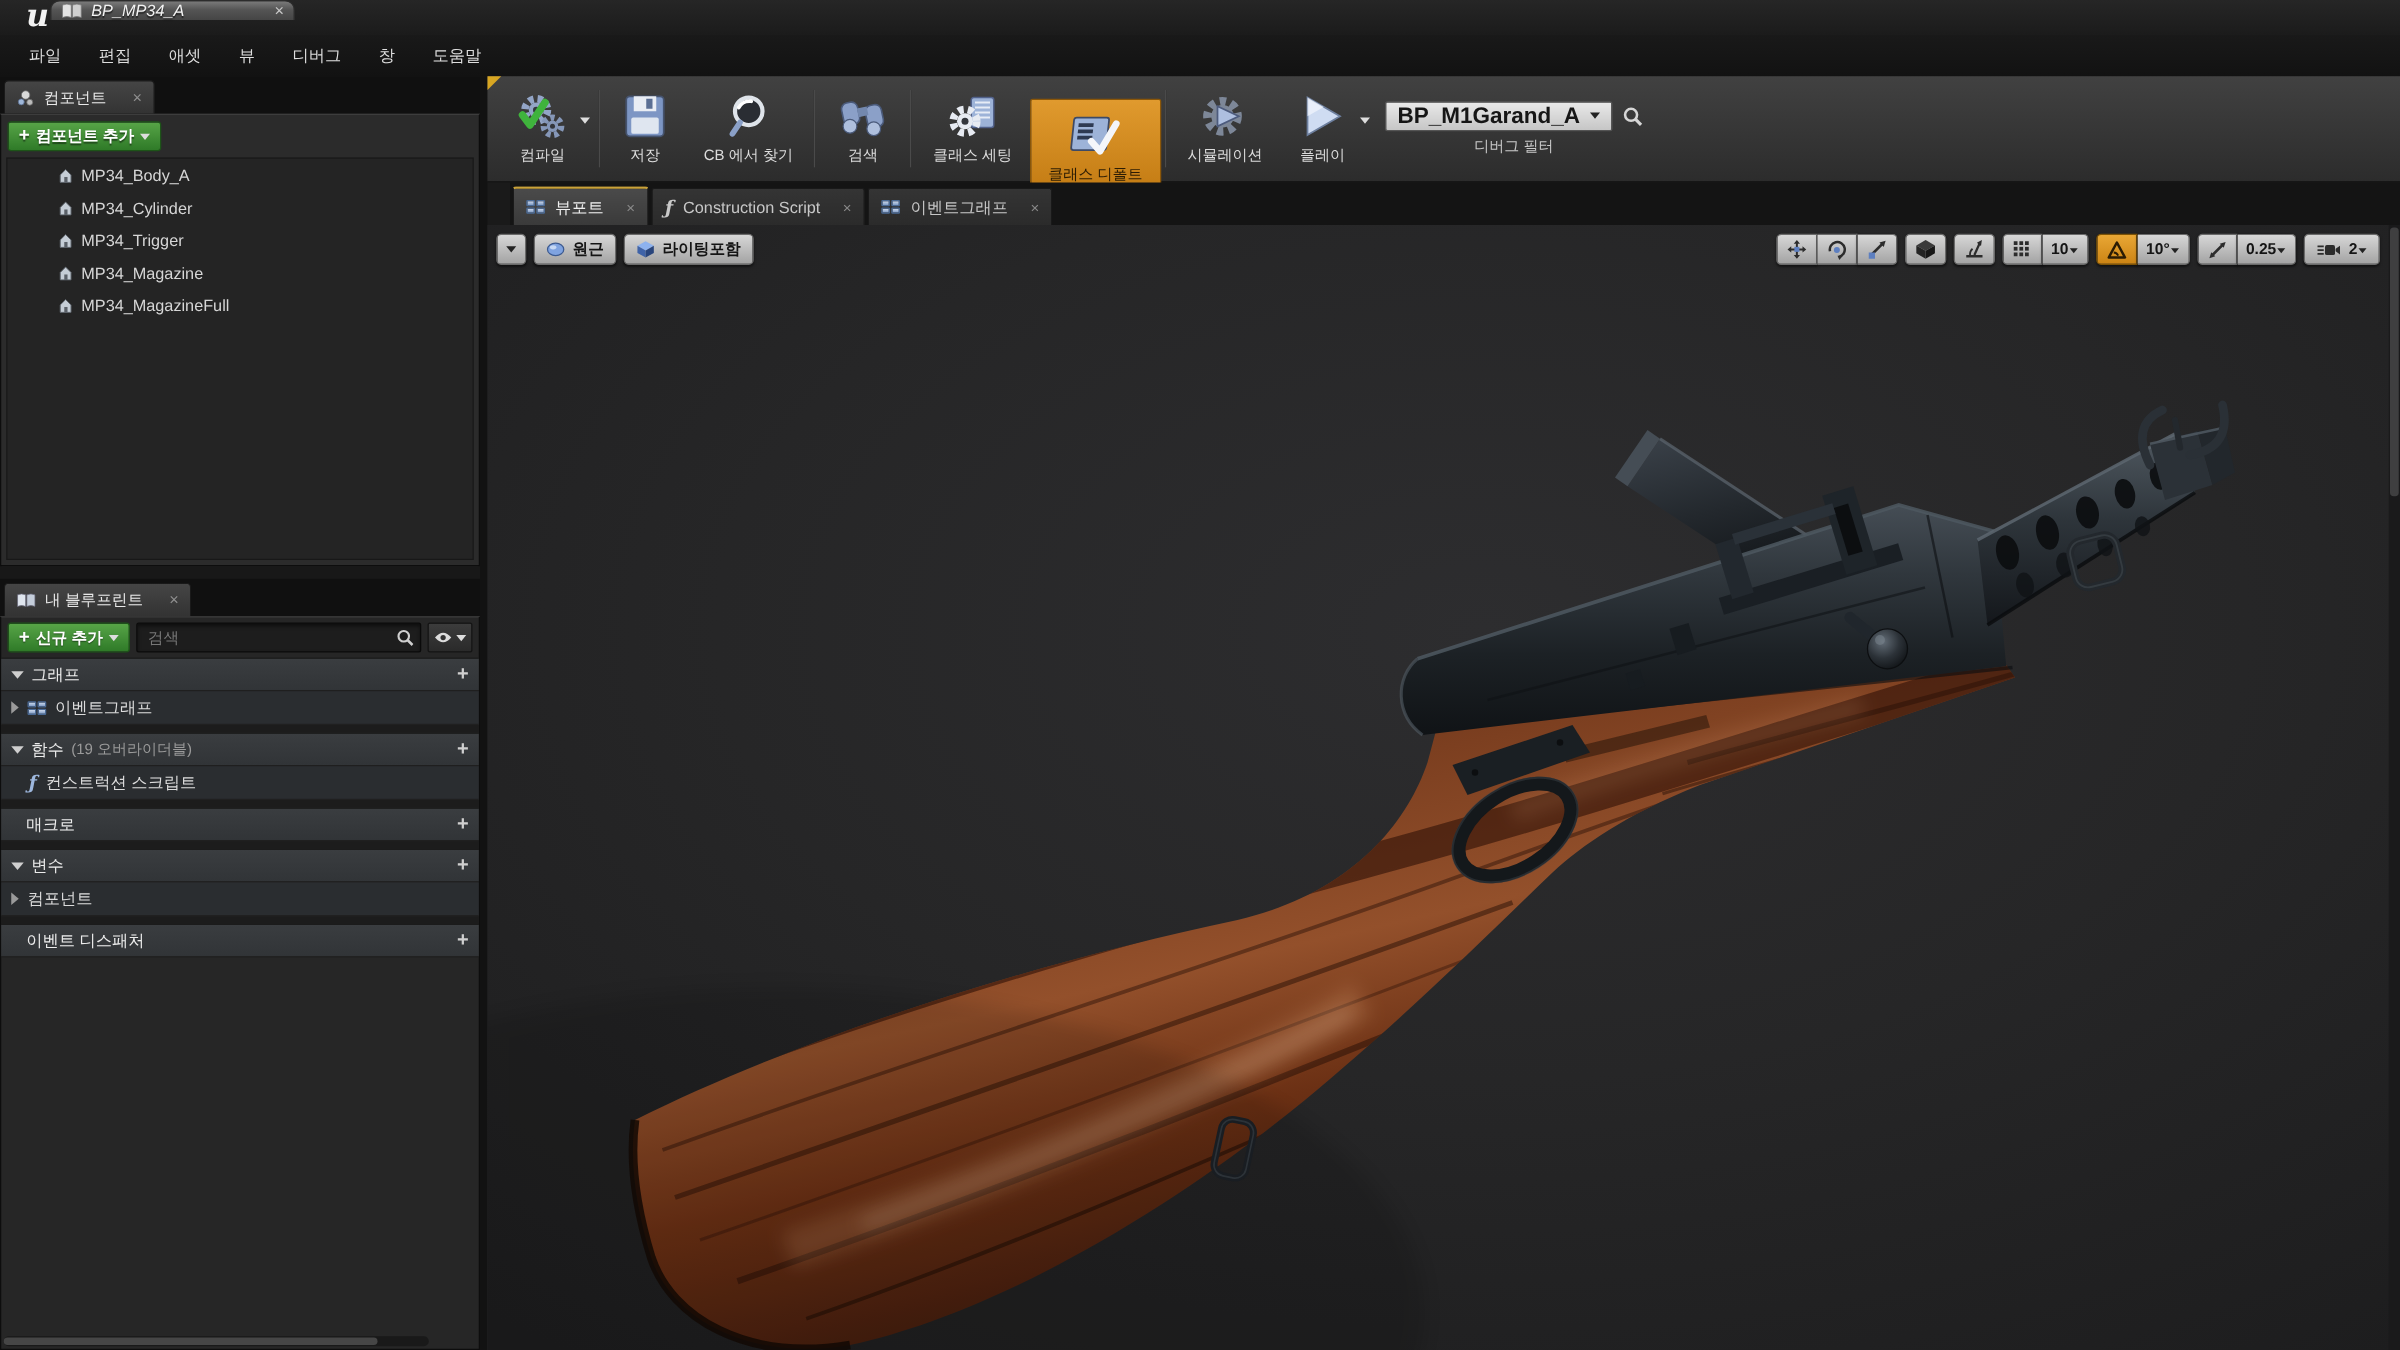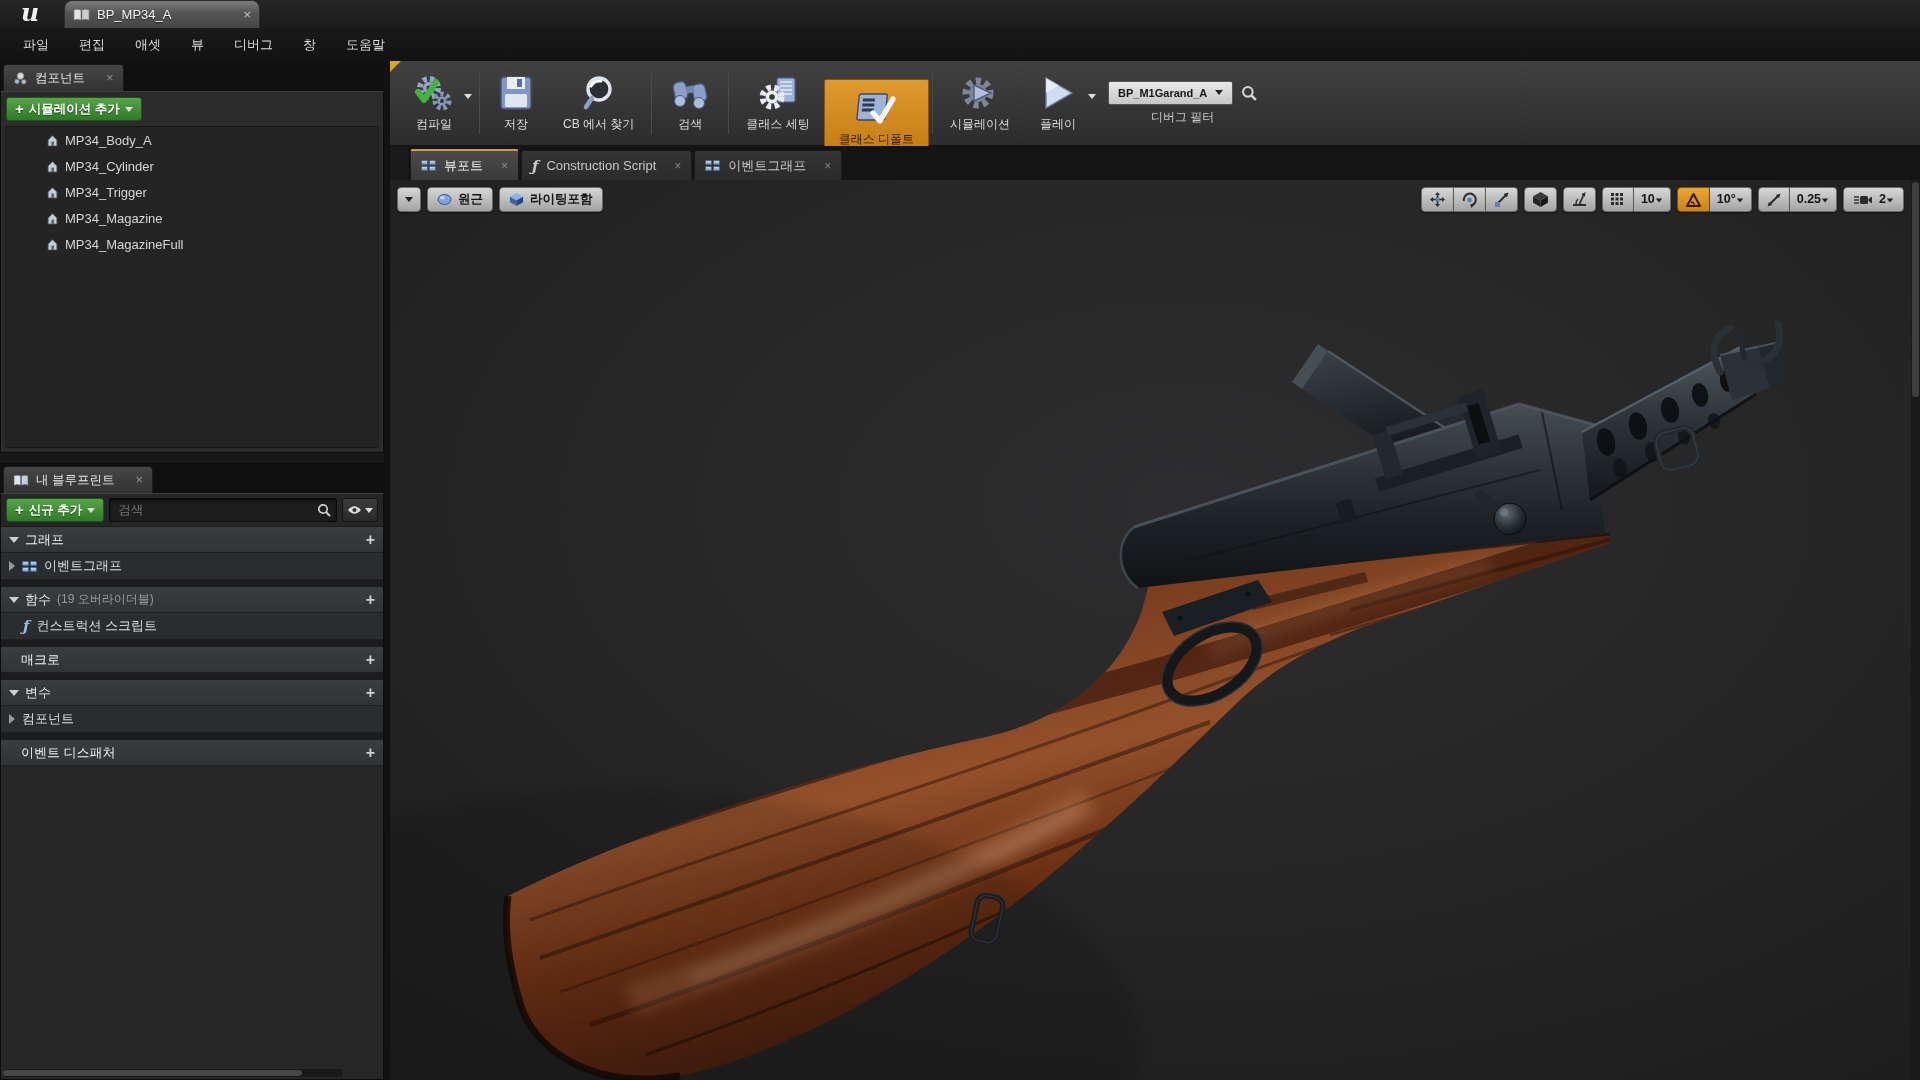--- a/index.html
+++ b/index.html
@@ -5,23 +5,23 @@
   * { margin:0; padding:0; box-sizing:border-box; }
   html,body { width:1920px; height:1080px; overflow:hidden; background:#1a1a1a;
     font-family:"Liberation Sans", sans-serif; -webkit-font-smoothing:antialiased; }
 
   
   #titlebar { position:absolute; left:0; top:0; width:1920px; height:28px;
     background:linear-gradient(#262626,#1b1b1b); }
   #ue-logo { position:absolute; left:10px; top:0; width:40px; height:28px;
     color:#f2f2f2; font-family:"DejaVu Serif", serif; font-style:italic; font-weight:bold;
     font-size:25px; line-height:26px; text-align:center; }
-  #asset-tab { position:absolute; left:64px; top:0; width:196px; height:28px;
+  #asset-tab { position:absolute; left:40px; top:0; width:196px; height:16px;
     background:linear-gradient(#7b7b7b,#555 45%,#454545); border-radius:8px 8px 0 0;
-    border:1px solid #2c2c2c; border-bottom:none; display:flex; align-items:center; padding:0 8px; gap:7px; }
+    border:1px solid #2c2c2c; border-bottom:none; display:flex; align-items:center; padding:0 8px; gap:7px;font-style:italic; }
   #asset-tab .ttl { color:#f3f3f3; font-size:13px; text-shadow:0 1px 1px rgba(0,0,0,.6); flex:1; }
   .close-x { color:#c9c9c9; font-size:13px; line-height:12px; cursor:default; }
 
   
   #menubar { position:absolute; left:0; top:28px; width:1920px; height:33px;
     background:linear-gradient(#191919,#121212); display:flex; align-items:center; padding-left:8px; }
   #menubar .mi { color:#dedede; font-size:13px; padding:0 15px; line-height:33px; }
 
   
   .tabbar { height:30px; background:#101010; display:flex; align-items:flex-end; }
@@ -93,21 +93,21 @@
   .tbtn { display:flex; flex-direction:column; align-items:center; justify-content:center; gap:4px;
     padding:6px 14px; height:76px; }
   .tbtn .tlab { color:#dcdcdc; font-size:12px; white-space:nowrap; }
   .tbtn.orange { background:linear-gradient(#e09a2e,#c27a12); border:1px solid #8a5608; border-radius:2px; height:78px;margin-top:30px; }
   .tbtn.orange .tlab { color:#2b1c04; }
   .tsep { width:1px; height:62px; background:#1d1d1d; border-right:1px solid #4a4a4a; margin:0 3px; }
   #debug-area { display:flex; flex-direction:column; align-items:center; gap:4px; margin-left:10px; }
   #debug-row { display:flex; align-items:center; gap:8px; }
   #debug-box { height:24px; background:linear-gradient(#e9e9e9,#c6c6c6); border:1px solid #555;
     border-radius:2px; display:flex; align-items:center; gap:8px; padding:0 9px; color:#161616;
-    font-size:11px; font-weight:bold; }
+    font-size:18px; font-weight:bold; }
   #debug-filter-label { color:#c9c9c9; font-size:12px; }
 
   
   #doctabs { position:absolute; left:18px; top:85px; width:1530px; height:34px; background:#141414;
     display:flex; align-items:flex-end; padding-left:2px; }
   .dtab { height:30px; display:flex; align-items:center; gap:8px; padding:0 10px; margin-right:2px;
     background:linear-gradient(#343434,#2b2b2b); border:1px solid #1a1a1a; border-bottom:none;
     border-radius:3px 3px 0 0; color:#c7c7c7; font-size:13px; }
   .dtab.active { background:linear-gradient(#4a4a4a,#3a3a3a); border-top:2px solid #c9a23a; color:#efefef; height:31px; }
   .dtab .close-x { font-size:12px; color:#8a8a8a; margin-left:10px; }
@@ -166,21 +166,21 @@
           <circle cx="4" cy="10.5" r="2.4" fill="#9fb7d8" stroke="#55688a" stroke-width=".6"></circle>
           <circle cx="10.8" cy="10.8" r="2.4" fill="#bbb" stroke="#666" stroke-width=".6"></circle>
         </svg>
         <span class="plabel">컴포넌트</span>
         <span class="close-x">×</span>
       </div>
     </div>
     <div id="comp-body">
       <div class="greenbtn" style="margin:1px 0 0 1px;">
         <span class="plus-g">+</span>
-        <span>시뮬레이션 추가</span>
+        <span>컴포넌트 추가</span>
         <span class="caret"></span>
       </div>
       <div id="comp-tree">
         <div class="trow indent2">
           <svg width="13" height="13" viewBox="0 0 12 12">
               <path d="M2 5.5 L6 1.5 L10 5.5 L10 11 L2 11 Z" fill="#c5cdd6" stroke="#5a6068" stroke-width=".7"></path>
               <rect x="5" y="7" width="2.4" height="4" fill="#5a6068"></rect>
             </svg>
           <span>MP34_Body_A</span>
         </div>

